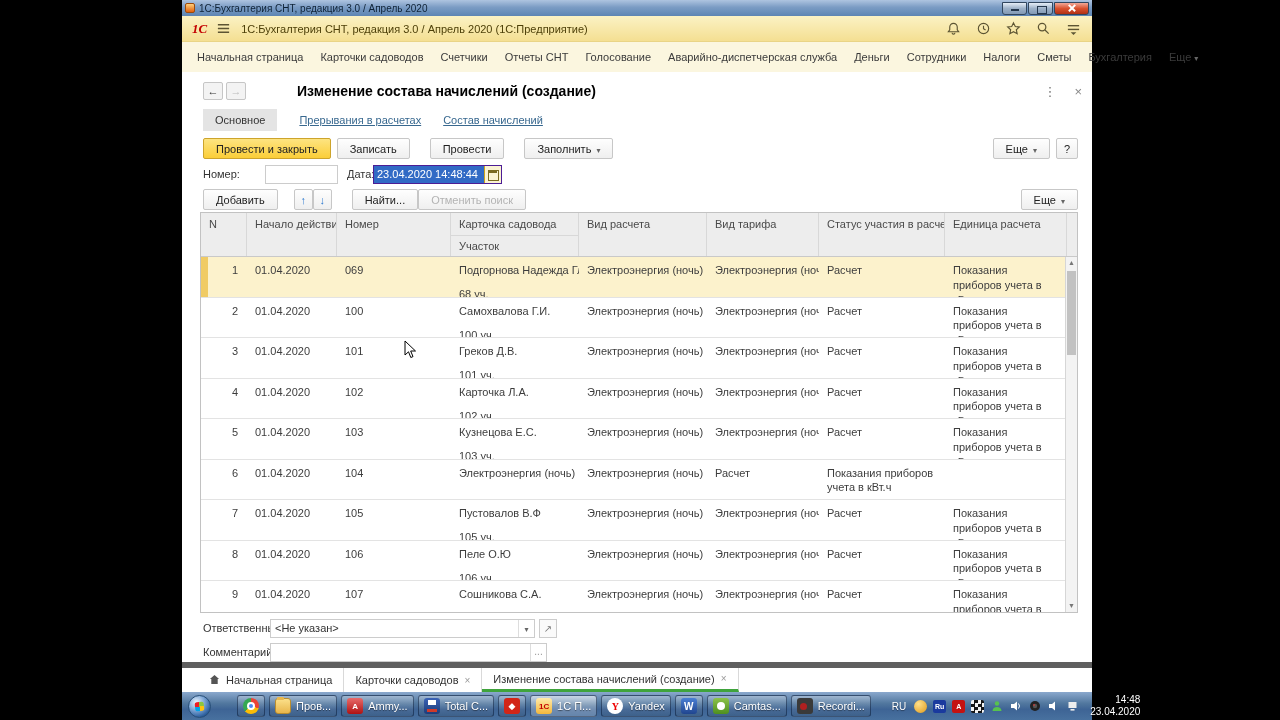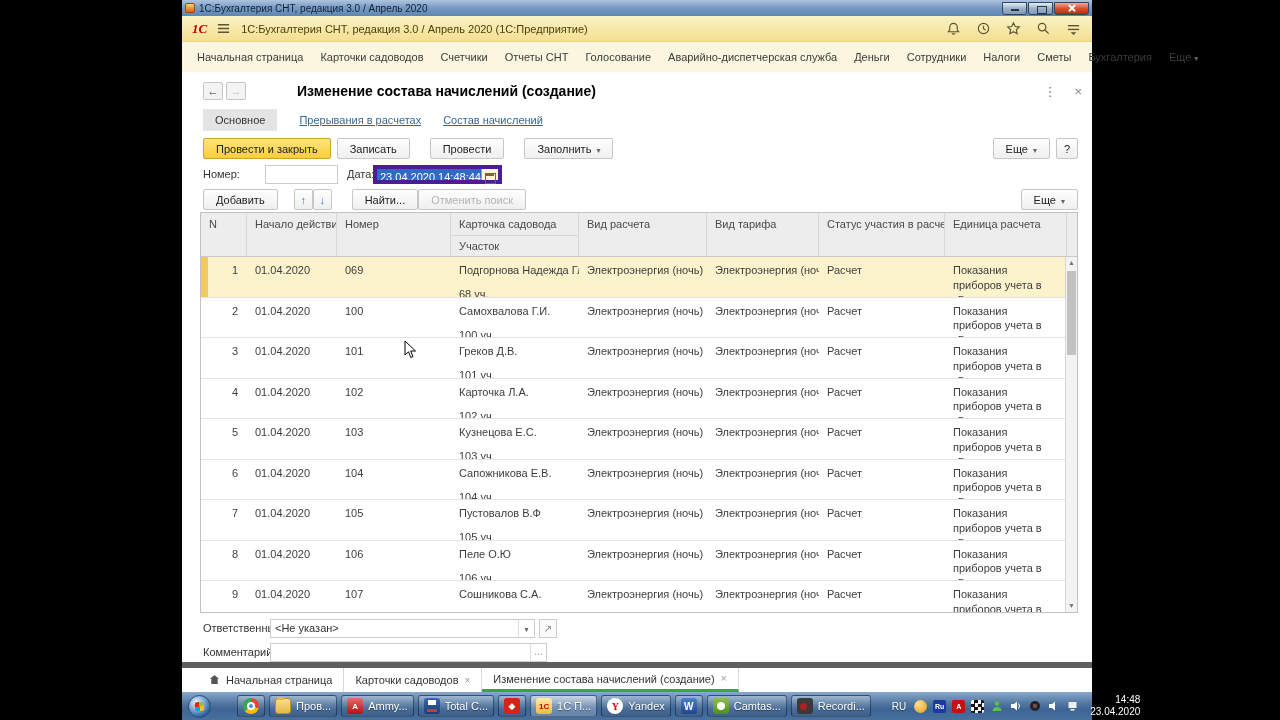--- a/index.html
+++ b/index.html
@@ -64,21 +64,21 @@
   .btn.primary{background:linear-gradient(#fde481,#fbce38);border-color:#cda42c}
   .btn.disabled{color:#b3b3b3}
   .mr6{margin-right:6px}.ml14{margin-left:14px}
   .push{margin-left:auto;margin-right:6px}
   .qbtn{padding:0;width:22px;justify-content:center}
 
   .formrow{position:absolute;top:93px;left:21px;height:20px;font-size:11px;color:#333}
   .formrow .lblN{position:absolute;left:0;top:3px}
   .inpN{position:absolute;left:62px;top:0;width:73px;height:19px;border:1px solid #ccc;background:#fff}
   .formrow .lblD{position:absolute;left:144px;top:3px}
-  .datefield{position:absolute;left:170px;top:0;width:129px;height:19px;border:4px solid #4c1d95;
+  .datefield{position:absolute;left:170px;top:0;width:129px;height:19px;border:1px solid #4c1d95;
     display:flex;background:#fff}
   .dateval{flex:1;background:#316ac5;color:#fff;font-size:11px;line-height:17px;padding:0 3px;white-space:nowrap;overflow:hidden}
   .datebtn{width:17px;border-left:1px solid #cba31d;background:#faf3d2;position:relative}
   .calglyph::before{content:'';position:absolute;left:3px;top:4px;width:9px;height:9px;border:1px solid #7a6a20}
   .calglyph::after{content:'';position:absolute;left:3px;top:4px;width:9px;height:3px;background:#7a6a20}
 
   .listbar{position:absolute;top:117px;left:21px;right:14px;height:21px;display:flex;align-items:center}
   .sqbtn{width:19px;padding:0;justify-content:center}
   .up::before{content:'↑';color:#2f7bd0;font-weight:bold}
   .dn::before{content:'↓';color:#2f7bd0;font-weight:bold}
@@ -391,21 +391,20 @@
             <div class="cell"><span>Кузнецова Е.С.</span><span class="l2">103 уч.</span></div>
             <div class="cell"><span>Электроэнергия (ночь)</span></div>
             <div class="cell"><span>Электроэнергия (ночь)</span></div>
             <div class="cell"><span>Расчет</span></div>
             <div class="cell unit"><span>Показания приборов учета в кВт.ч</span></div>
           </div>
           <div class="trow">
             <div class="cell c-n"><span>6</span></div>
             <div class="cell"><span>01.04.2020</span></div>
             <div class="cell"><span>104</span></div>
-            <div class="cell"><span>Сапожникова Е.В.</span><span class="l2">104 уч.</span></div>
             <div class="cell"><span>Электроэнергия (ночь)</span></div>
             <div class="cell"><span>Электроэнергия (ночь)</span></div>
             <div class="cell"><span>Расчет</span></div>
             <div class="cell unit"><span>Показания приборов учета в кВт.ч</span></div>
           </div>
           <div class="trow">
             <div class="cell c-n"><span>7</span></div>
             <div class="cell"><span>01.04.2020</span></div>
             <div class="cell"><span>105</span></div>
             <div class="cell"><span>Пустовалов В.Ф</span><span class="l2">105 уч.</span></div>

